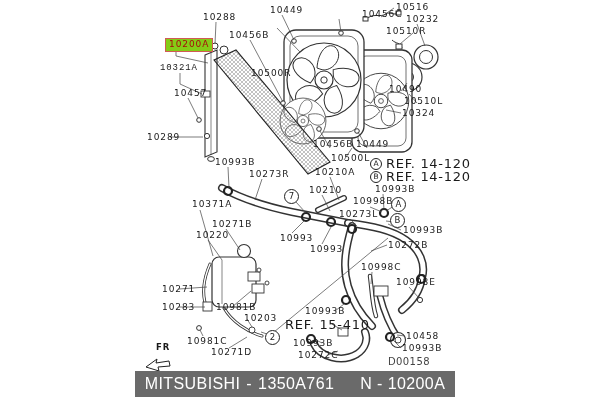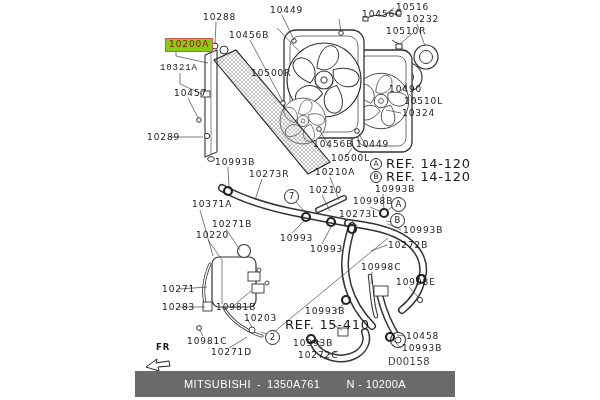--- a/index.html
+++ b/index.html
@@ -32,21 +32,21 @@
   }
   #dcode {
     position:absolute; left:388px; top:356px; font-size:10px; letter-spacing:0.4px; color:#444;
   }
   #fr {
     position:absolute; left:156px; top:342px; font-size:8.5px; font-weight:bold; letter-spacing:1px;text-align:right;
   }
   #footer {
     position:absolute; left:135px; top:371px; width:320px; height:26px;
     display:flex; align-items:center; justify-content:center;
-    font-family:"Liberation Sans", sans-serif; font-size:11px; letter-spacing:0.4px;
+    font-family:"Liberation Sans", sans-serif; font-size:16px; letter-spacing:0.4px;
   }
   #footer .gap { width:26px; }
   #footer .sp { width:6px; }
 </style>
 </head>
 <body>
 
 <div id="stage">
 
   <svg width="600" height="400" viewBox="0 0 600 400" aria-hidden="true">

